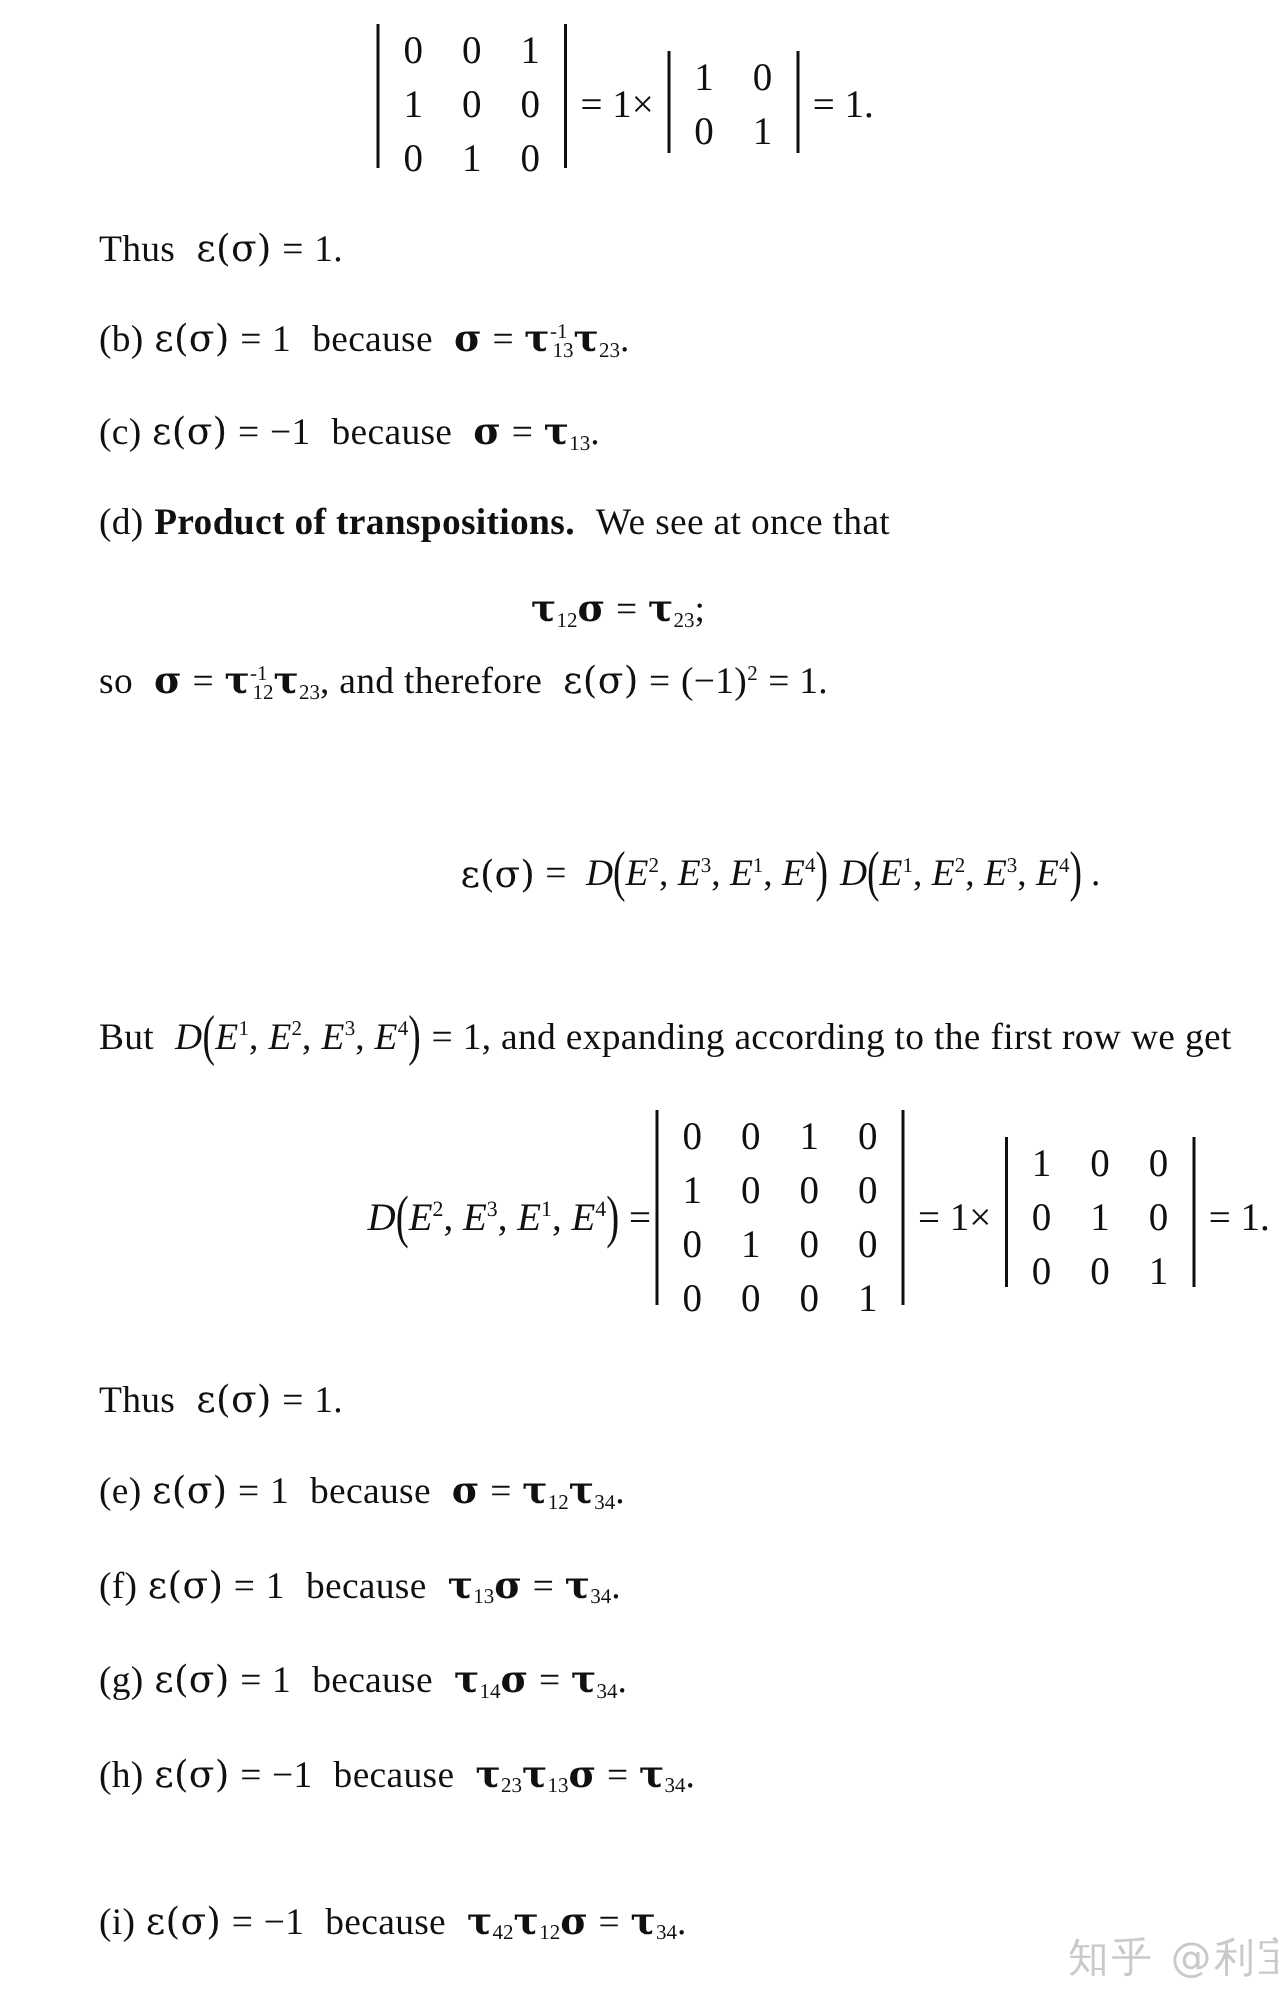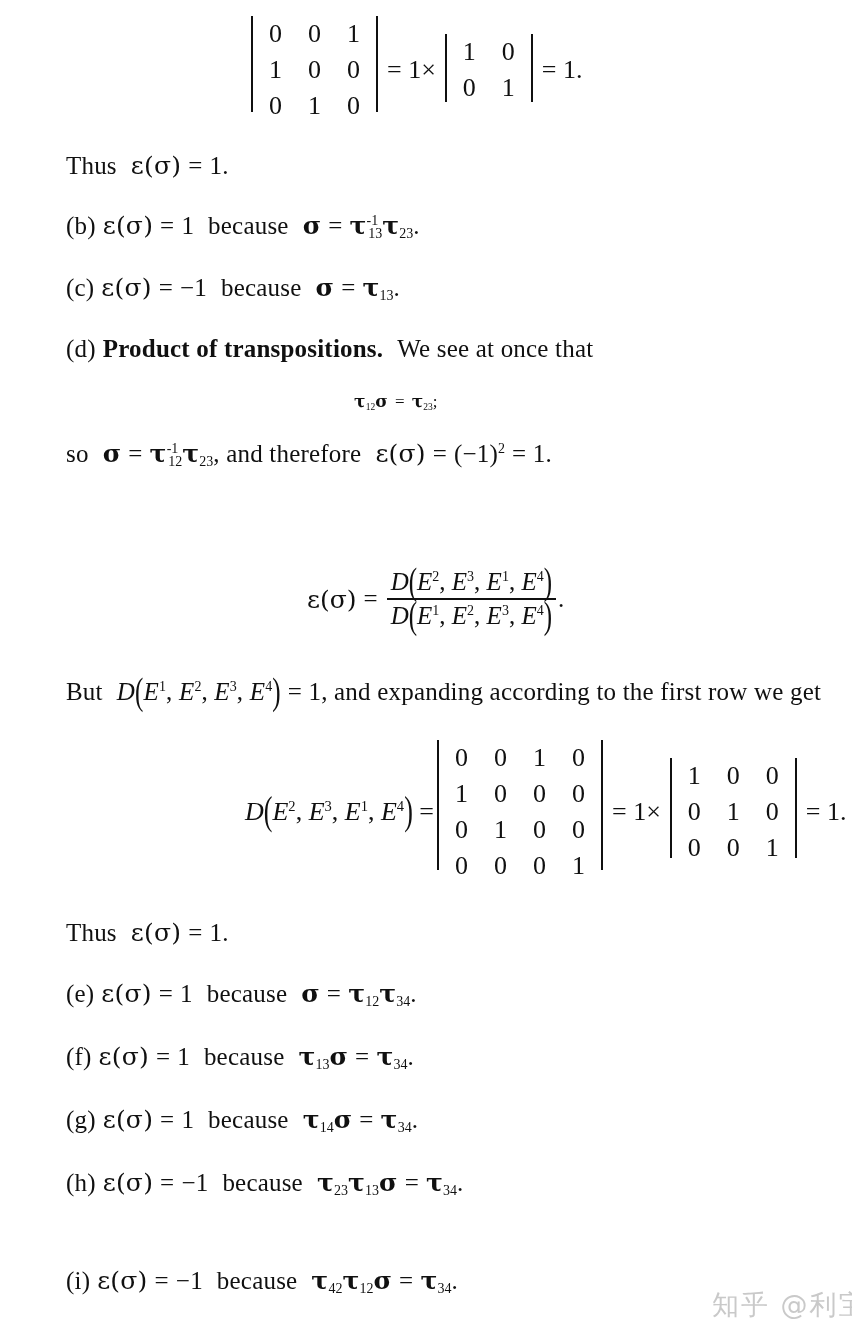--- a/index.html
+++ b/index.html
@@ -87,21 +87,21 @@
     font-family: "Liberation Serif", serif;
   }
   .detwrap {
     display: inline-flex;
     align-items: stretch;
   }
 
   
   .frac {
     display: inline-flex;
-    flex-direction: column;
+    flex-direction: row;
     align-items: flex-start;
     vertical-align: middle;
     margin: 0 2px;
   }
   .frac .num, .frac .den {
     padding: 0 4px;
     white-space: nowrap;
     font-size: 25px;
   }
   .frac .bar {
@@ -195,21 +195,21 @@
   </div>
 
   <div class="line indent-a" style="top:275px;">
     <span>(c)</span><span class="sp"></span><span class="eps">ε(σ)</span><span class="sp"></span><span>=</span><span class="sp"></span><span>−1</span><span class="spw"></span><span>because</span><span class="spw"></span><span class="sg">σ</span><span class="sp"></span><span>=</span><span class="sp"></span><span class="tau">τ</span><sub class="s">13</sub><span>.</span>
   </div>
 
   <div class="line indent-a" style="top:336px;">
     <span>(d)</span><span class="sp"></span><span class="bold">Product of transpositions.</span><span class="spw"></span><span>We see at once that</span>
   </div>
 
-  <div class="line" style="left:354px; top:393px; font-size:17px;">
+  <div class="line" style="left:354px; top:393px; font-size:25px;">
     <span class="tau">τ</span><sub class="s">12</sub><span class="sg">σ</span><span class="sp"></span><span>=</span><span class="sp"></span><span class="tau">τ</span><sub class="s">23</sub><span>;</span>
   </div>
 
   <div class="line" style="left:66px; top:441px;">
     <span>so</span><span class="spw"></span><span class="sg">σ</span><span class="sp"></span><span>=</span><span class="sp"></span><span class="tau">τ</span><sup class="s">-1</sup><sub class="s" style="margin-left:-10px;">12</sub><span class="tau">τ</span><sub class="s">23</sub><span>, and therefore</span><span class="spw"></span><span class="eps">ε(σ)</span><span class="sp"></span><span>=</span><span class="sp"></span><span>(−1)</span><sup class="s">2</sup><span class="sp"></span><span>= 1.</span>
   </div>
 
 
   <div class="fraceq" style="left:307px; top:568px;">
     <span class="eps">ε(σ)</span>

